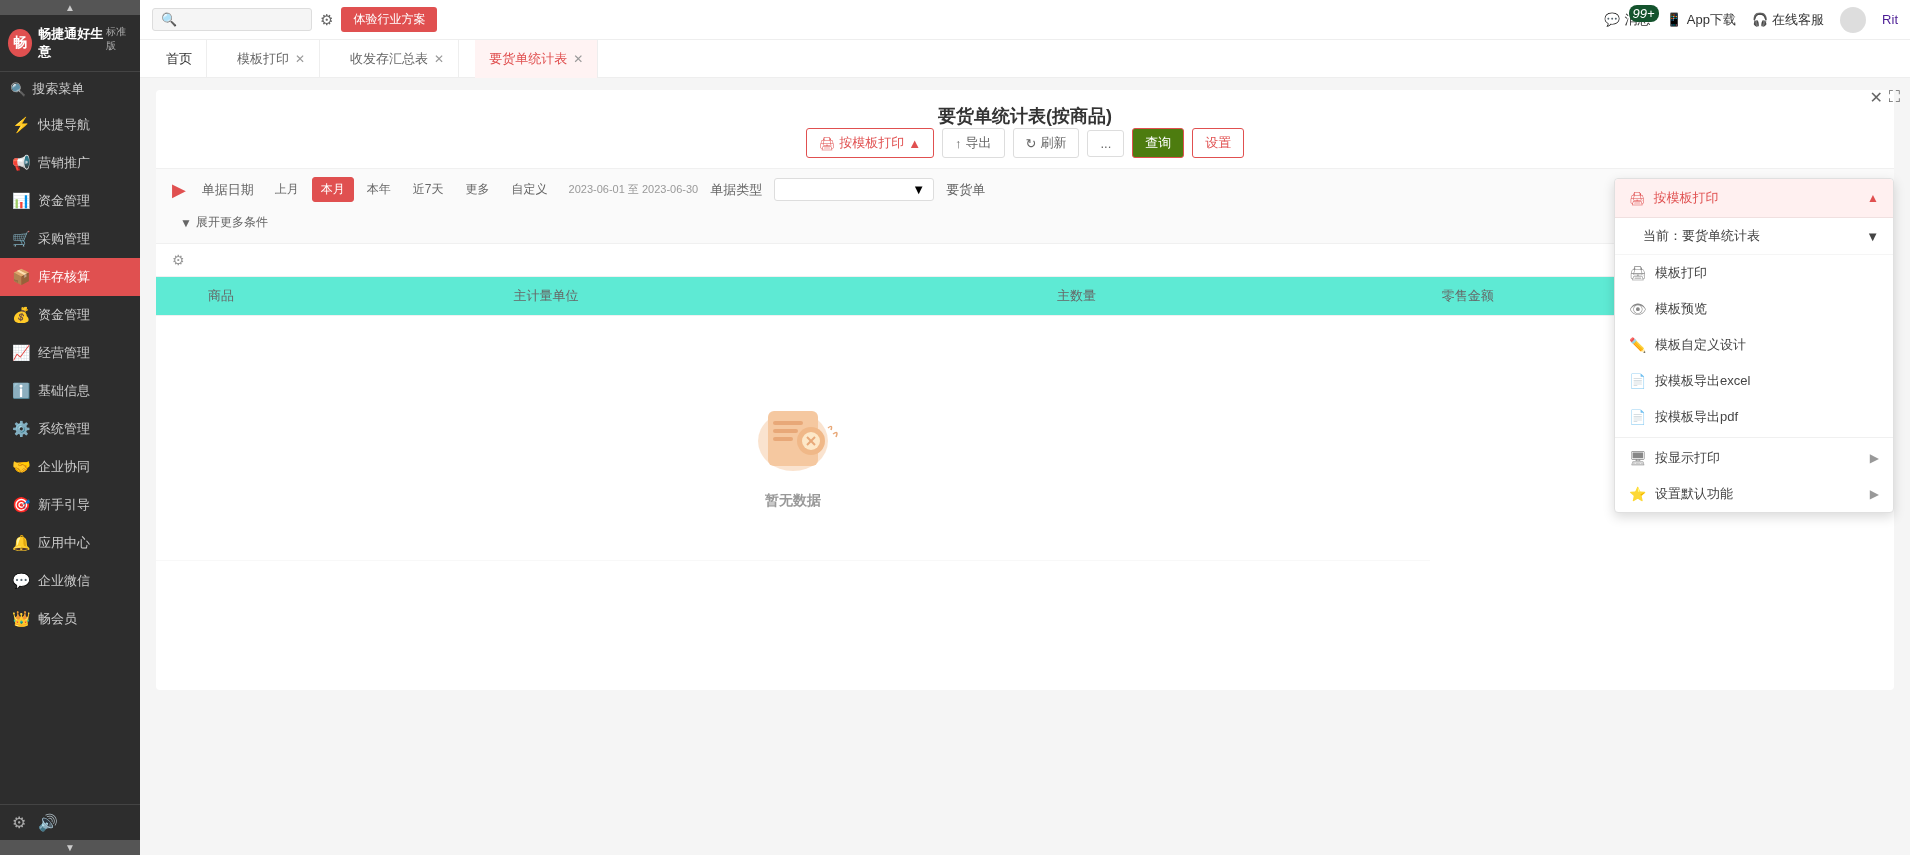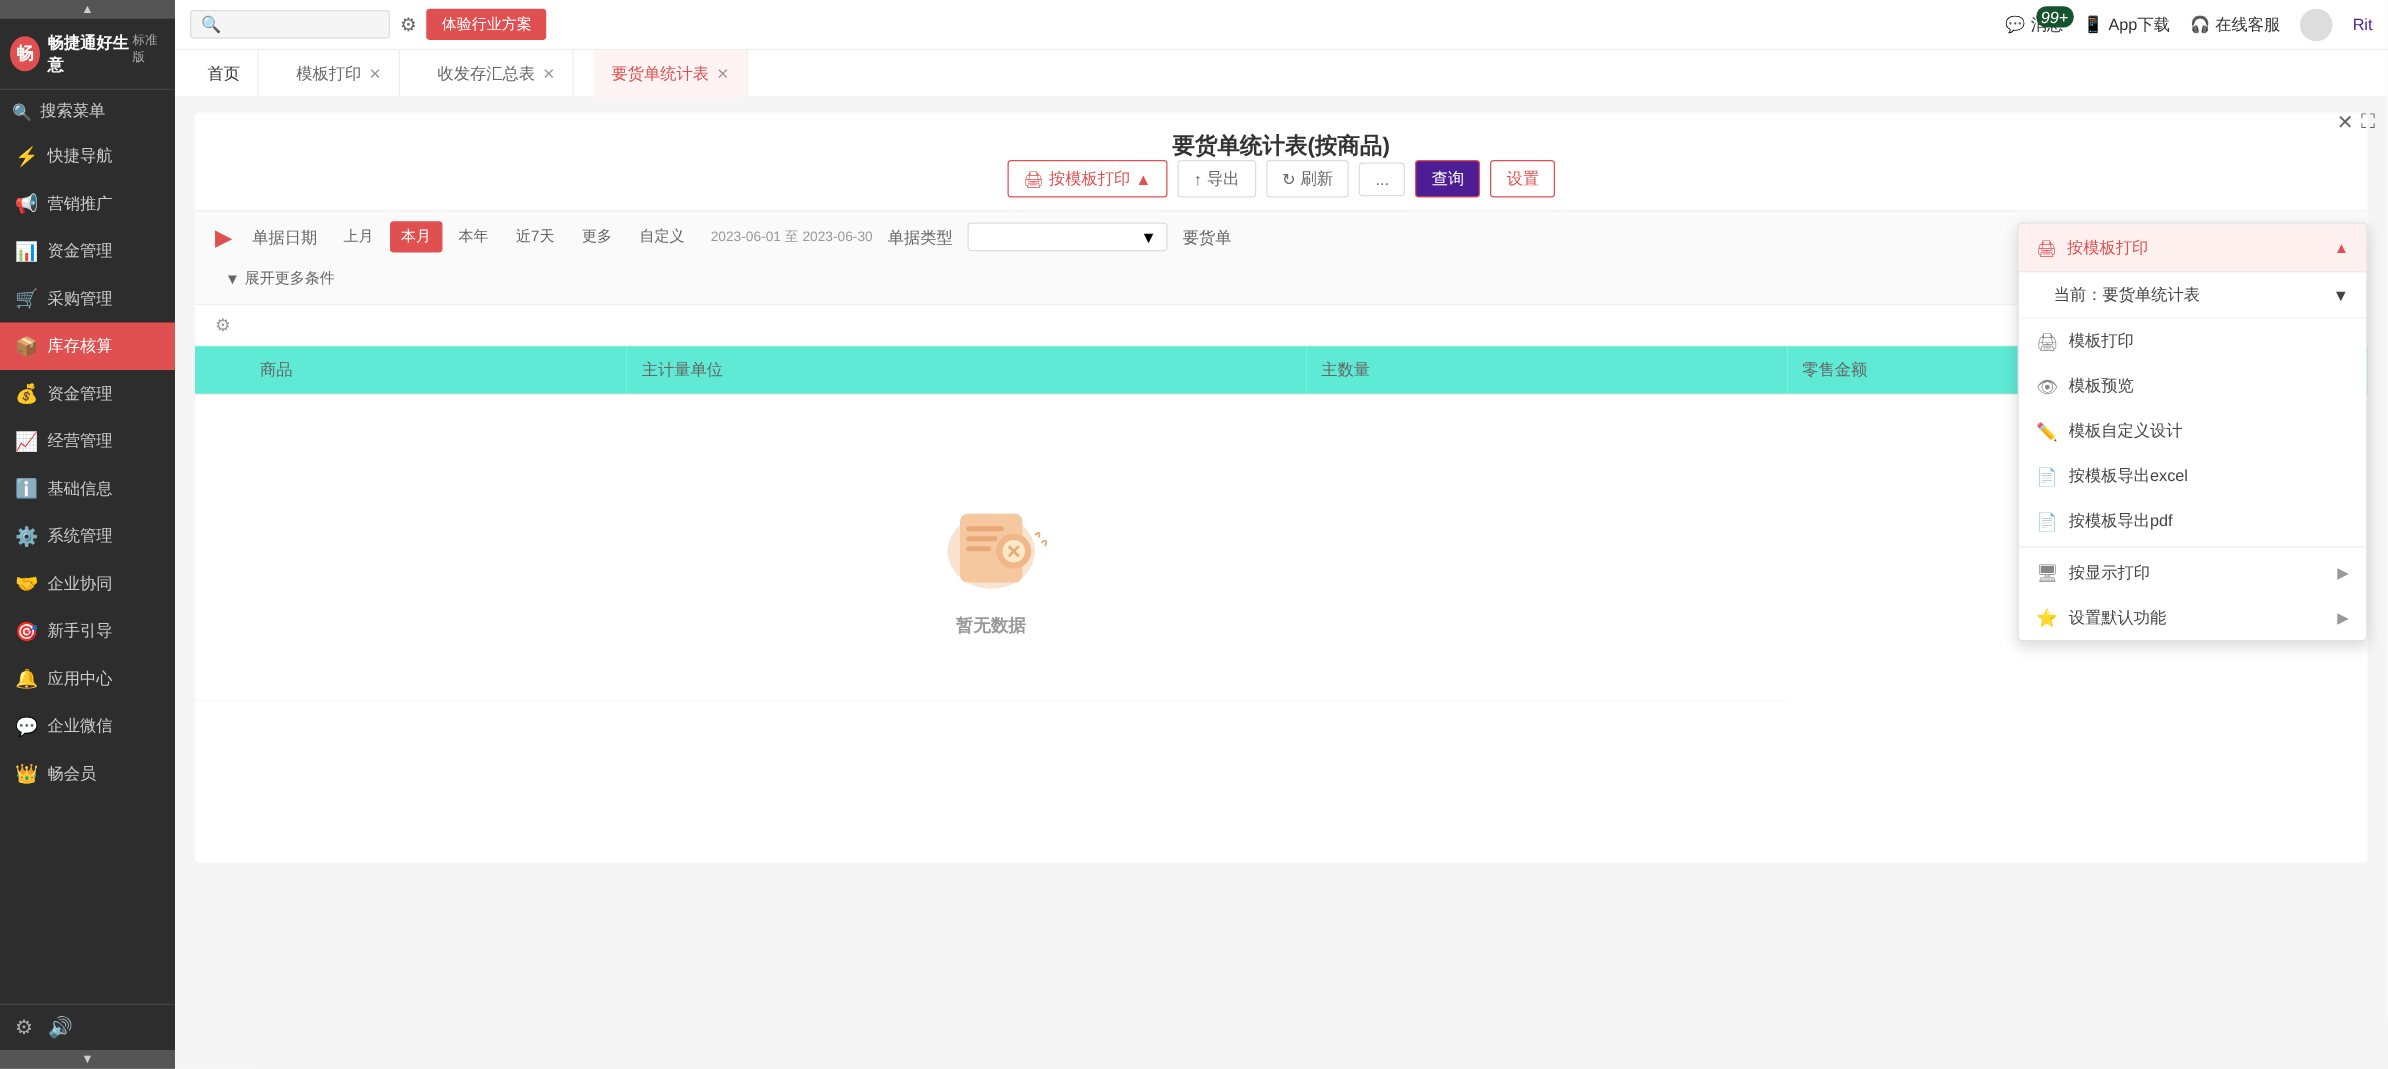--- a/index.html
+++ b/index.html
@@ -154,21 +154,21 @@
     }
     .page-title { font-size: 18px; font-weight: bold; color: #333; }
     .page-actions { display: flex; align-items: center; gap: 8px; position: relative; }
     .action-btn {
       display: flex; align-items: center; gap: 4px;
       padding: 5px 12px; border: 1px solid #ddd;
       border-radius: 3px; cursor: pointer; font-size: 13px; color: #666;
       background: white;
     }
     .action-btn-primary {
-      background: #4c1d95; color: white; border-color: #e05050;
+      background: #4d7c0f; color: white; border-color: #e05050;
     }
 
     
     .filter-area {
       padding: 8px 16px;
       background: #fafafa;
       border-top: 1px solid #f0f0f0;
       border-bottom: 1px solid #f0f0f0;
     }
     .filter-row {

